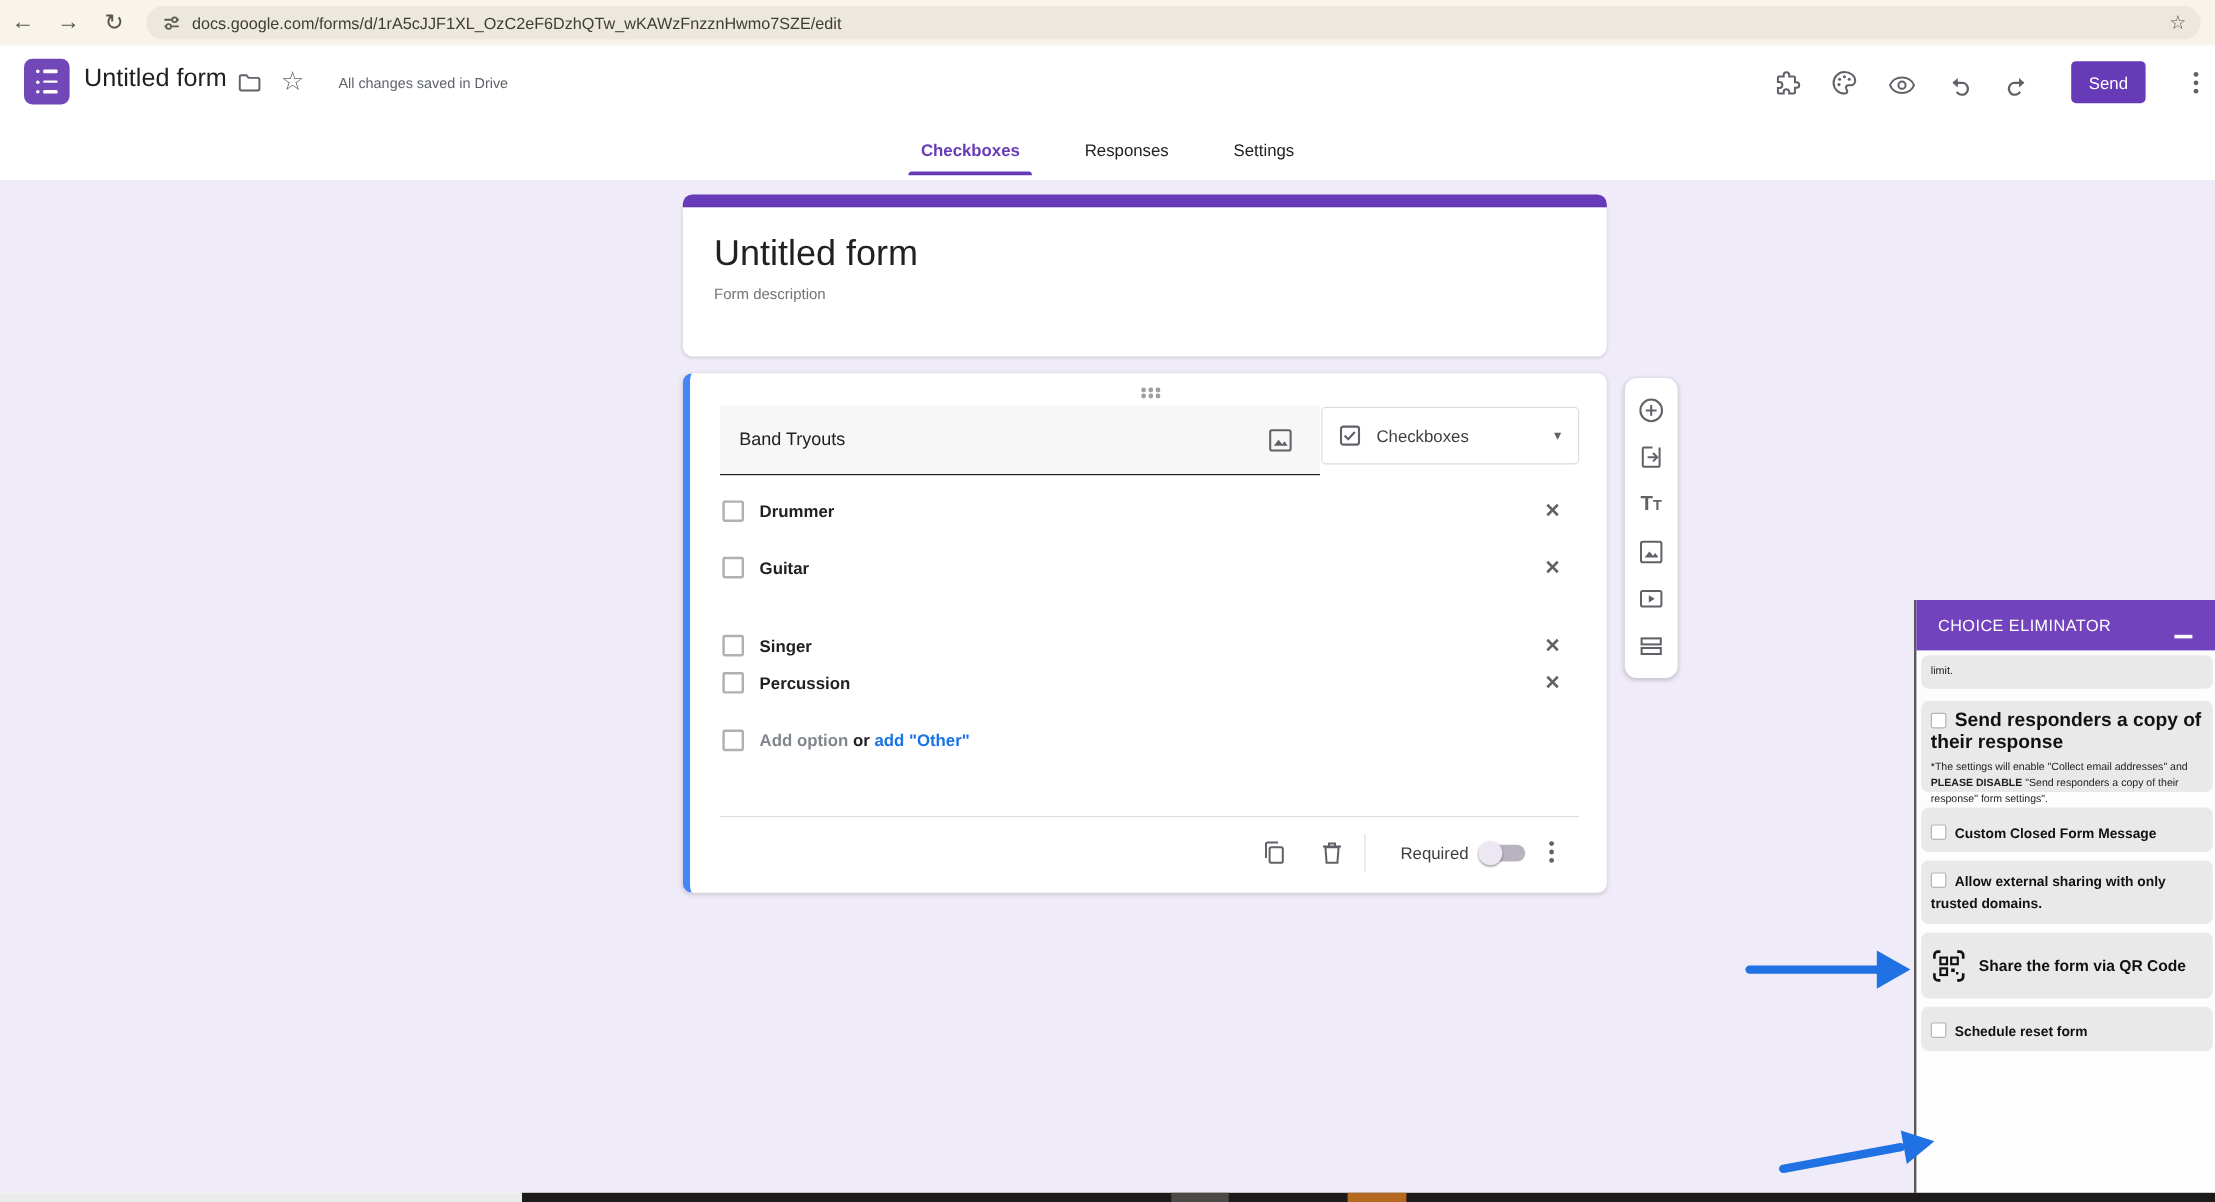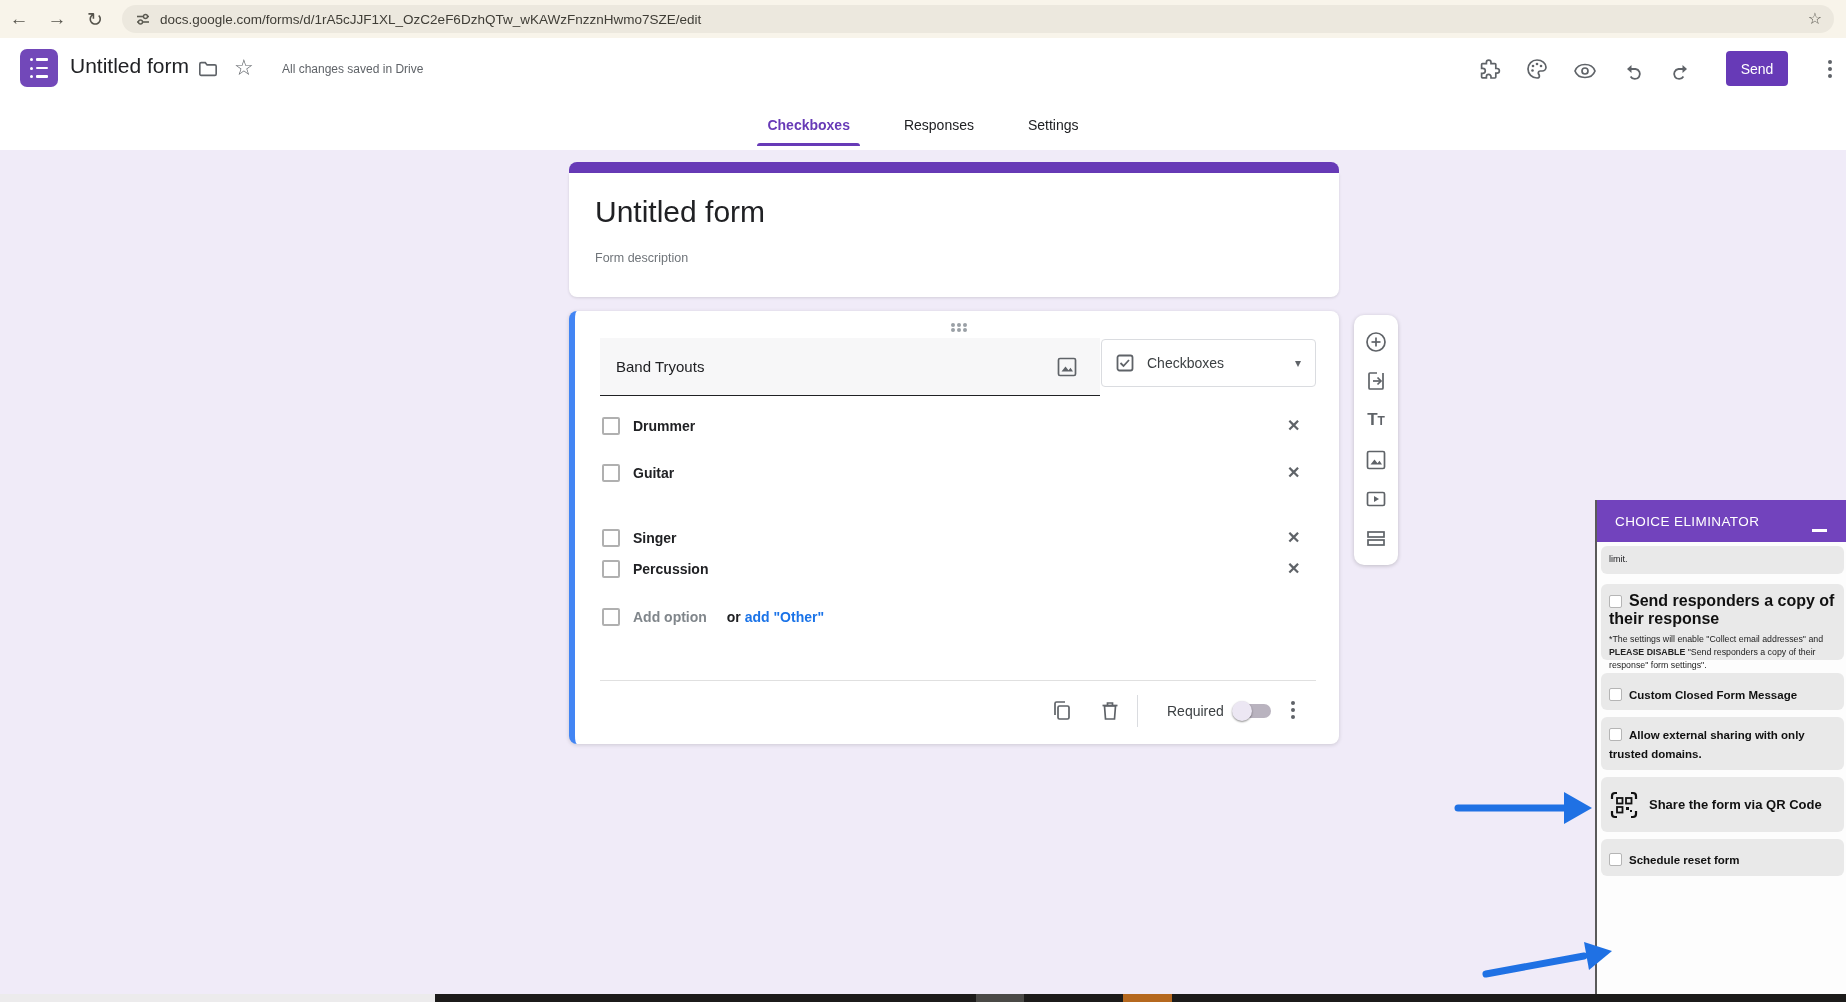--- a/index.html
+++ b/index.html
@@ -34,36 +34,36 @@
   .tab.active { color:#673ab7; font-weight:bold; }
   .tab.active::after { content:""; position:absolute; left:-6px; right:-6px; bottom:1px; height:3px; background:#673ab7; border-radius:3px 3px 0 0; }
 
   
   .canvas { left:0; top:150px; width:1846px; height:844px; background:#f0ebf8; }
 
   .title-card { left:569px; top:12px; width:770px; }
   .title-card .accent { height:11px; background:#673ab7; border-radius:8px 8px 0 0; }
   .title-card .bodyc { background:#fff; border-radius:0 0 8px 8px; height:124px; padding:22px 26px; box-shadow:0 1px 3px rgba(0,0,0,.12); }
   .form-title { font-size:30px; color:#202124; }
-  .form-desc { margin-top:22px; font-size:12.5px; color:#70757a; }
+  .form-desc { margin-top:9px; font-size:12.5px; color:#70757a; }
 
   .q-card { left:569px; top:161px; width:770px; height:433px; background:#fff; border-radius:8px; border-left:6px solid #4285f4; box-shadow:0 1px 4px rgba(0,0,0,.15); }
   .drag-dots { left:376px; top:12px; width:4px; height:4px; border-radius:50%; background:#9aa0a6;
      box-shadow:6px 0 #9aa0a6,12px 0 #9aa0a6,0 5px #9aa0a6,6px 5px #9aa0a6,12px 5px #9aa0a6; }
   .q-input { left:25px; top:27px; width:500px; height:58px; background:#f7f7f8; border-bottom:1px solid #202124; display:flex; align-items:center; padding:0 16px; font-size:15px; color:#202124; cursor:text; }
   .img-btn { left:480px; top:44px; width:24px; height:24px; cursor:pointer; }
   .type-select { left:526px; top:28px; width:215px; height:48px; border:1px solid #dadce0; border-radius:4px; display:flex; align-items:center; padding:0 14px; cursor:pointer; background:#fff; }
   .type-label { font-size:14px; color:#3c4043; margin-left:13px; flex:1; }
   .caret { font-size:12px; color:#5f6368; }
 
   .opt-row { left:0; width:770px; height:47px;font-weight:bold; }
   .opt-box { position:absolute; left:27px; top:14px; width:18px; height:18px; border:2px solid #b0b0b0; border-radius:2px; }
   .opt-label { position:absolute; left:58px; top:15px; font-size:14px; color:#202124; }
   .opt-x { position:absolute; left:712px; top:13px; font-size:16px; color:#5f6368; cursor:pointer; }
-  .add-label { color:#80868b; } .or-label { color:#202124;margin-left:16px; } .other-link { color:#1a73e8; cursor:pointer; }
+  .add-label { color:#80868b; } .or-label { color:#202124; } .other-link { color:#1a73e8; cursor:pointer; }
 
   .q-divider { left:25px; top:369px; width:716px; height:1px; background:#e0e0e0; }
   .foot-icon { top:388px; width:24px; height:24px; cursor:pointer; }
   .v-div { left:562px; top:384px; width:1px; height:32px; background:#dadce0; }
   .req-label { left:592px; top:392px; font-size:14px; color:#3c4043; }
   .toggle { left:660px; top:393px; width:36px; height:14px; background:#b9b3bf; border-radius:7px; cursor:pointer; }
   .toggle .thumb { position:absolute; left:-3px; top:-3px; width:20px; height:20px; border-radius:50%; background:#ece7f3; box-shadow:0 1px 2px rgba(0,0,0,.45); }
 
   
   .side-toolbar { left:1354px; top:165px; width:44px; height:250px; background:#fff; border-radius:10px; box-shadow:0 1px 4px rgba(0,0,0,.2); display:flex; flex-direction:column; align-items:center; justify-content:space-around; padding:8px 0; }

